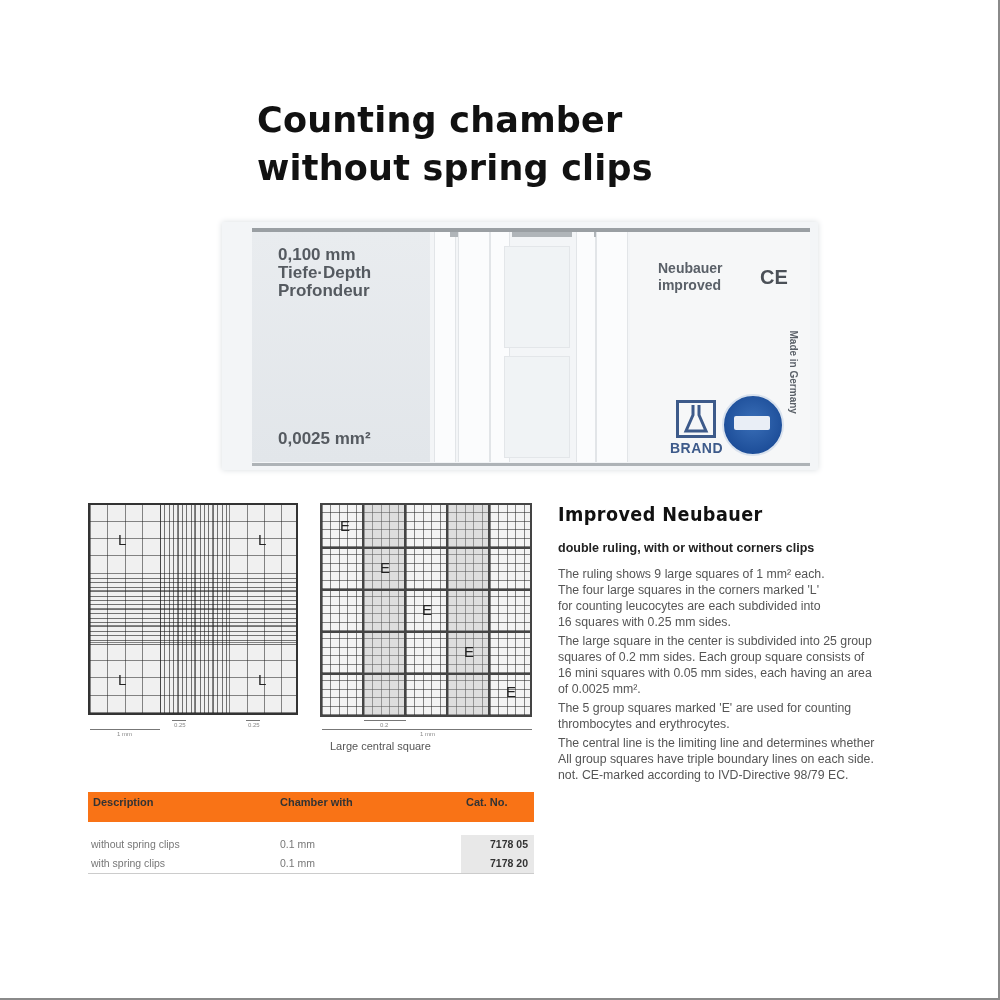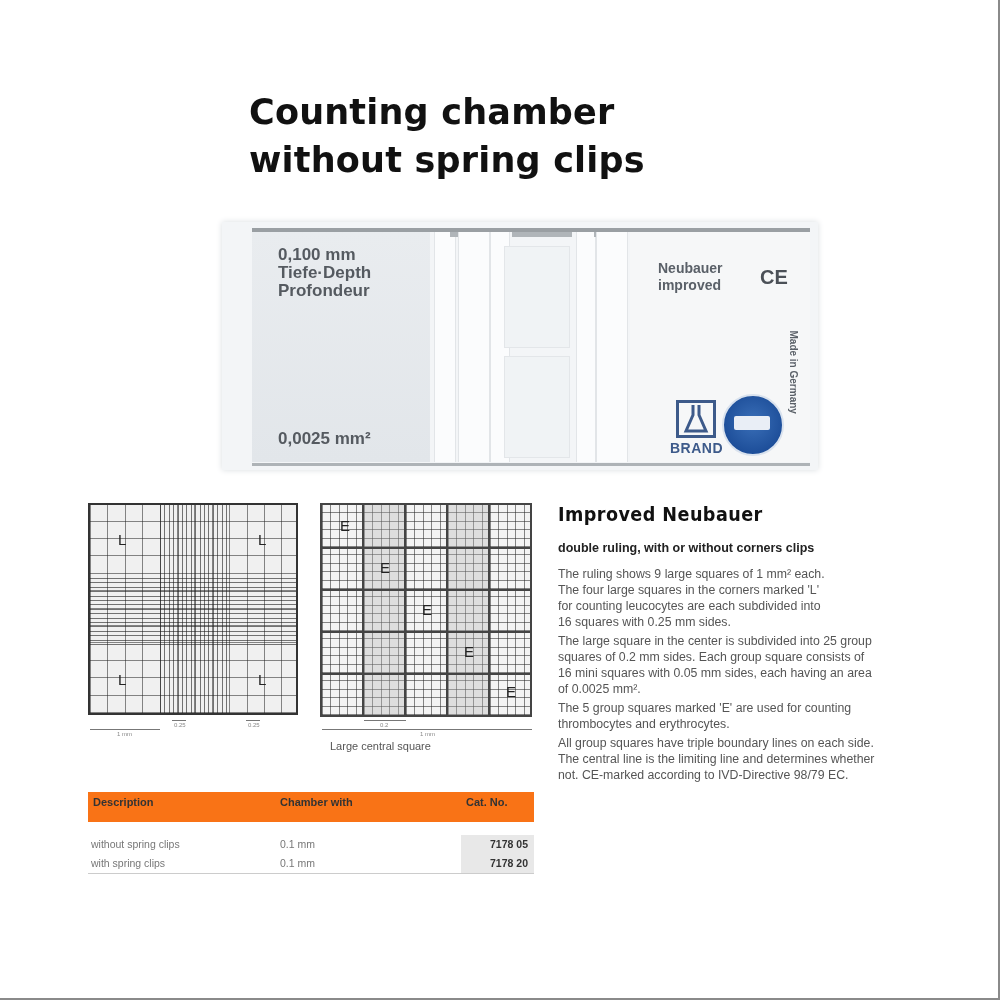--- a/index.html
+++ b/index.html
@@ -5,21 +5,21 @@
   html, body { margin: 0; padding: 0; }
   body {
     width: 1000px; height: 1000px; background: #ffffff; position: relative; overflow: hidden;
     font-family: "Liberation Sans", "DejaVu Sans", sans-serif; color: #222;
   }
   .page-frame {
     position: absolute; left: 0; top: 0; width: 998px; height: 998px;
     border-right: 2px solid #8a8a8a; border-bottom: 2px solid #8a8a8a;
   }
   .title {
-    position: absolute; left: 249px; top: 88px; margin: 0;
+    position: absolute; left: 249px; top: 88px; margin: 8px;
     font-family: "DejaVu Sans", sans-serif; font-weight: bold; font-size: 35px; line-height: 48px;
     color: #111; letter-spacing: 0.2px;
   }
   .title span { display: block; }
 
   
   .slide {
     position: absolute; left: 222px; top: 222px; width: 596px; height: 248px;
     background: #f3f5f7; box-shadow: 0 0 6px #d9dde0;
   }
@@ -201,22 +201,22 @@
     <span class="ln">The large square in the center is subdivided into 25 group</span>
     <span class="ln">squares of 0.2 mm sides. Each group square consists of</span>
     <span class="ln">16 mini squares with 0.05 mm sides, each having an area</span>
     <span class="ln">of 0.0025 mm².</span>
   </p>
   <p>
     <span class="ln">The 5 group squares marked 'E' are used for counting</span>
     <span class="ln">thrombocytes and erythrocytes.</span>
   </p>
   <p>
+    <span class="ln">The central line is the limiting line and determines whether</span>
     <span class="ln">All group squares have triple boundary lines on each side.</span>
-    <span class="ln">The central line is the limiting line and determines whether</span>
     <span class="ln">not. CE-marked according to IVD-Directive 98/79 EC.</span>
   </p>
 </div>
 
 <div class="tbl">
   <div class="tbl-head">
     <span style="left:5px">Description</span>
     <span style="left:192px">Chamber with</span>
     <span style="left:378px">Cat. No.</span>
   </div>

